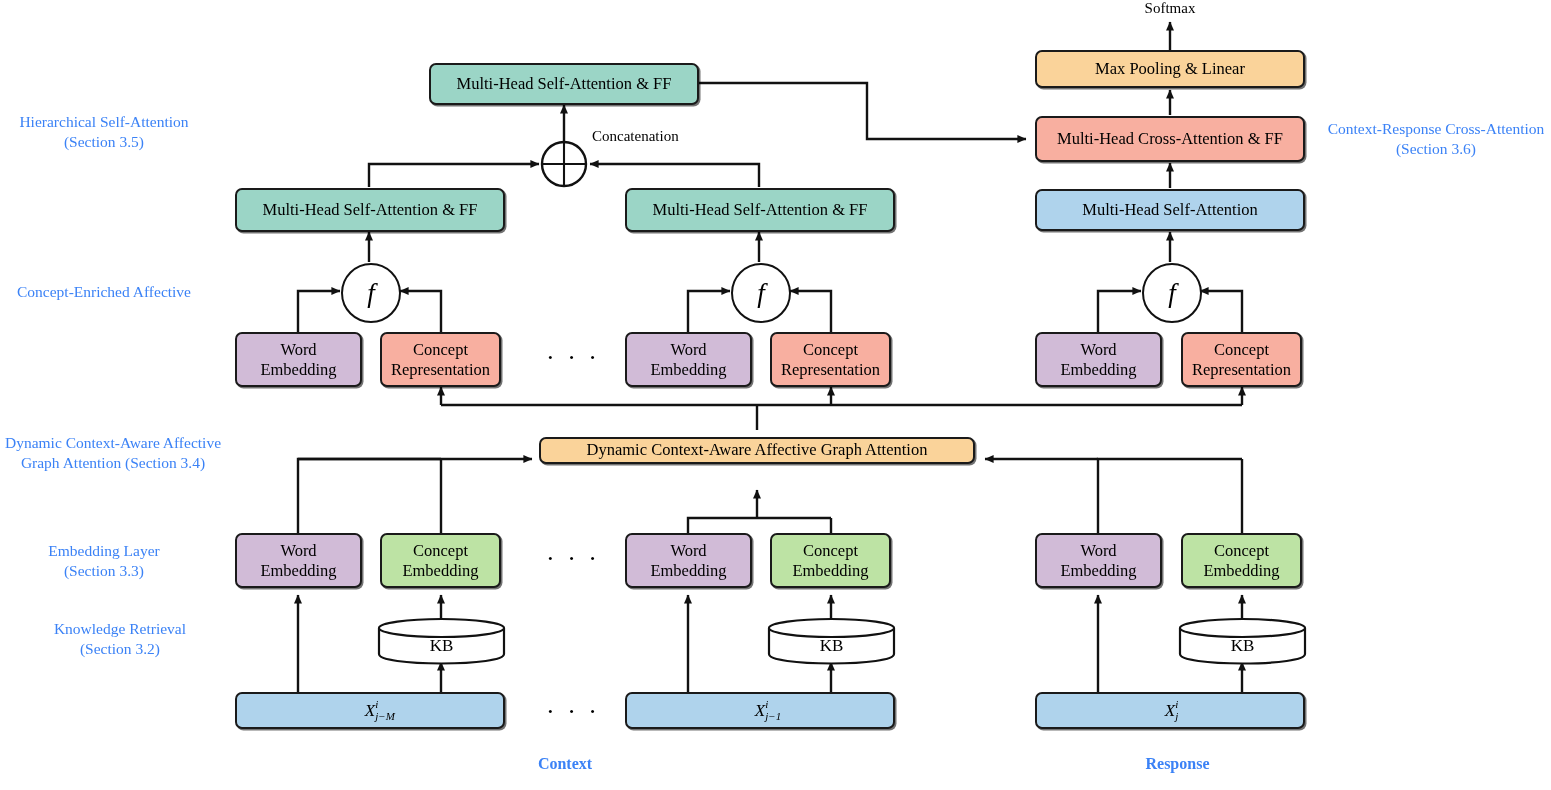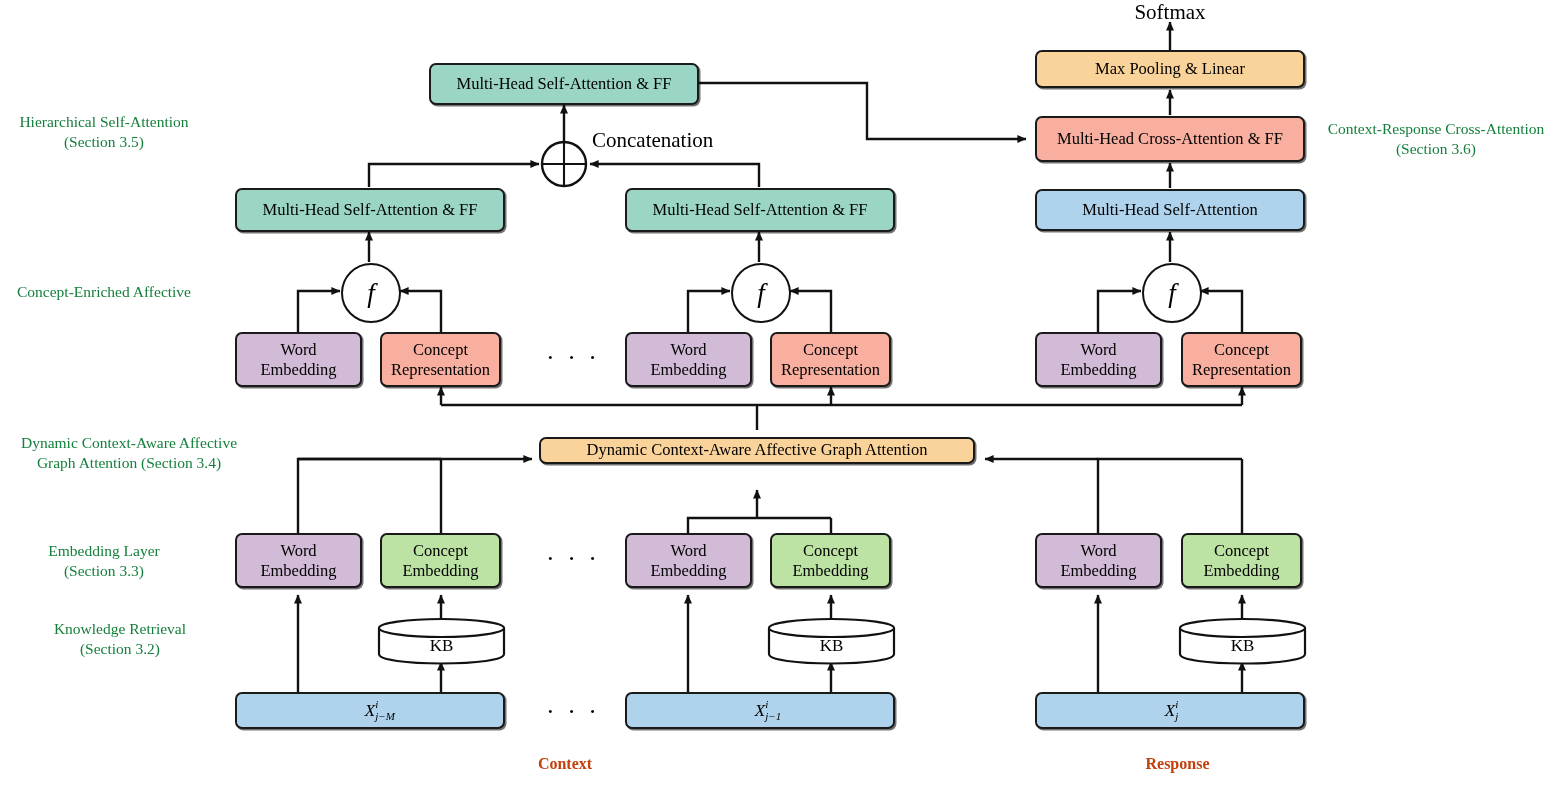--- a/index.html
+++ b/index.html
@@ -36,38 +36,38 @@
     font-family: "Liberation Serif", "DejaVu Serif", serif;
     font-size: 16.5px;
     line-height: 1.12;
     box-shadow: 1.5px 1.5px 0 rgba(0,0,0,0.55);
   }
   .box span { display: block; }
   .box.two-line { line-height: 1.18; }
 
   .side-label {
     position: absolute;
-    color: #15803d;
+    color: #3b82f6;
     font-family: "Liberation Serif", "DejaVu Serif", serif;
     font-size: 15.5px;
     line-height: 1.28;
     text-align: center;
     white-space: pre-line;
   }
   .plain-label {
     position: absolute;
     color: #000000;
     font-family: "Liberation Serif", "DejaVu Serif", serif;
-    font-size: 21px;
+    font-size: 15px;
     text-align: center;
     white-space: nowrap;
   }
   .bold-label {
     position: absolute;
-    color: #c2410c;
+    color: #3b82f6;
     font-family: "Liberation Serif", "DejaVu Serif", serif;
     font-weight: bold;
     font-size: 16px;
     text-align: center;
     white-space: nowrap;
   }
   .ellipsis {
     position: absolute;
     color: #000000;
     font-family: "Liberation Serif", "DejaVu Serif", serif;
@@ -211,21 +211,21 @@
     <path d="M2,11 L2,37 C2,43 30,46.5 64.5,46.5 C99,46.5 127,43 127,37 L127,11" fill="#ffffff" stroke="#111" stroke-width="2.2"></path>
     <ellipse cx="64.5" cy="11" rx="62.5" ry="9" fill="#ffffff" stroke="#111" stroke-width="2.2"></ellipse>
     <text x="64.5" y="34" text-anchor="middle" font-family="Liberation Serif, serif" font-size="17" fill="#000">KB</text>
   </svg>
 
   <div class="side-label" style="left:4px; top:112px; width:200px;">Hierarchical Self-Attention
 (Section 3.5)</div>
 
   <div class="side-label" style="left:4px; top:282px; width:200px;">Concept-Enriched Affective</div>
 
-  <div class="side-label" style="left:8px; top:433px; width:226px;padding-left:8px;">Dynamic Context-Aware Affective
+  <div class="side-label" style="left:0px; top:433px; width:226px;">Dynamic Context-Aware Affective
 Graph Attention (Section 3.4)</div>
 
   <div class="side-label" style="left:4px; top:541px; width:200px;">Embedding Layer
 (Section 3.3)</div>
 
   <div class="side-label" style="left:20px; top:619px; width:200px;">Knowledge Retrieval
 (Section 3.2)</div>
 
   <div class="side-label" style="left:1322px; top:119px; width:228px;">Context-Response Cross-Attention
 (Section 3.6)</div>

